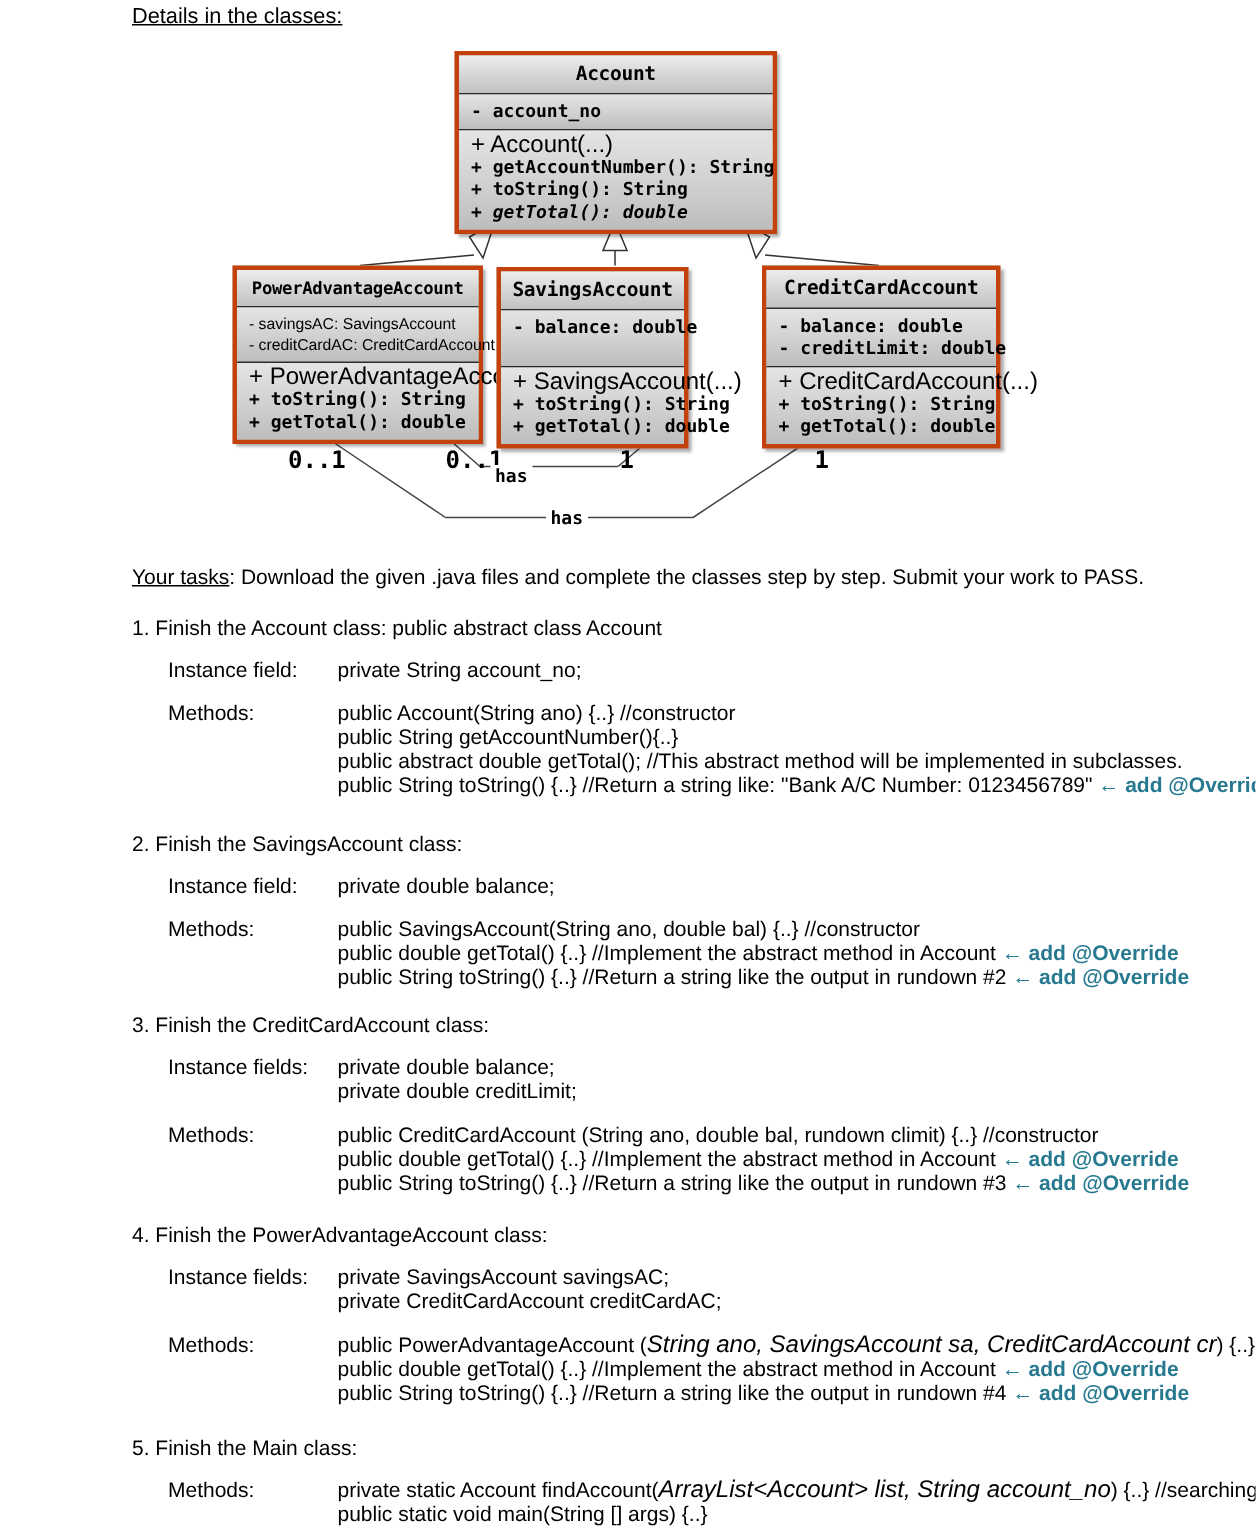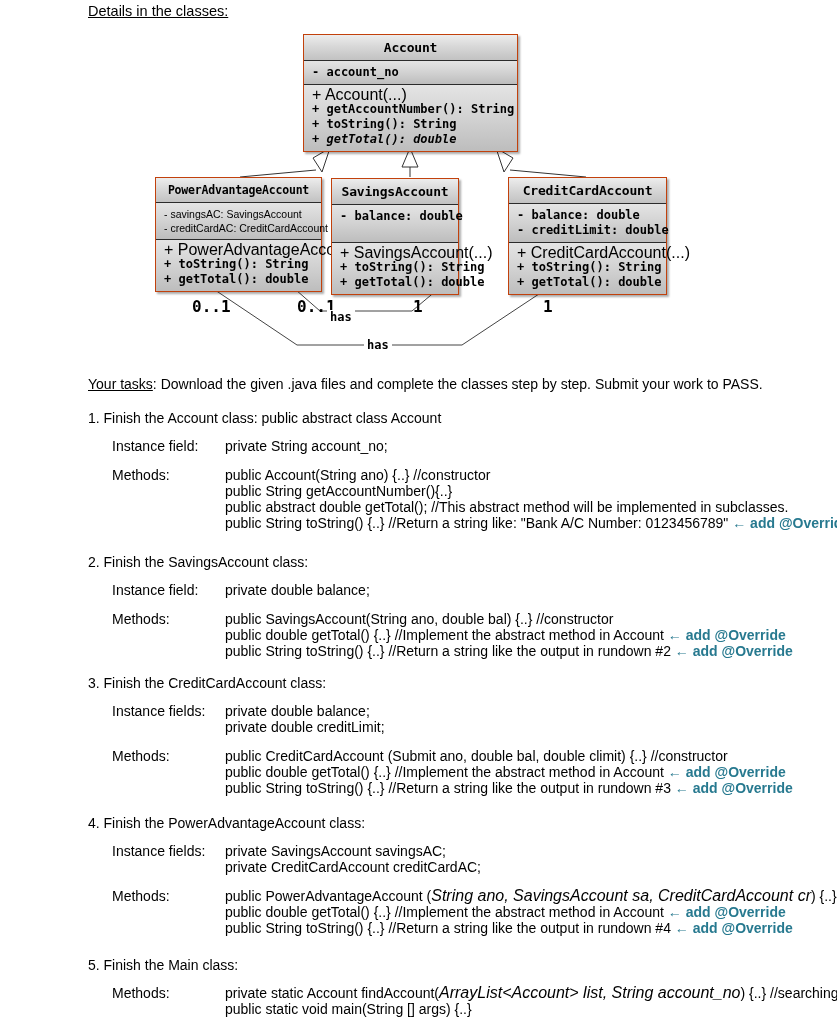--- a/index.html
+++ b/index.html
@@ -44,21 +44,21 @@
     height: 365px;
   }
   #uml-lines {
     position: absolute;
     left: 0;
     top: 0;
   }
 
   .uml-class {
     position: absolute;
-    border: 1px solid #c2410c;
+    border: 3px solid #c2410c;
     box-shadow: 2px 2px 2px rgba(0,0,0,0.33);
     background: #d2d2d2;
     box-sizing: border-box;
   }
   .uml-name {
     text-align: center;
     font-family: "DejaVu Sans Mono", monospace;
     font-weight: bold;
     font-size: 13px;
     letter-spacing: -0.2px;
@@ -236,21 +236,21 @@
     <div class="doc-line body-col" style="left: 225px; top: 582px;">private double balance;</div>
     <div class="doc-line label-col" style="left: 112px; top: 611px;">Methods:</div>
     <div class="doc-line body-col" style="left: 225px; top: 611px;">public SavingsAccount(String ano, double bal) {..} //constructor</div>
     <div class="doc-line body-col" style="left: 225px; top: 627px;">public double getTotal() {..} //Implement the abstract method in Account<span class="teal">   ← add @Override</span></div>
     <div class="doc-line body-col" style="left: 225px; top: 643px;">public String toString() {..} //Return a string like the output in rundown #2<span class="teal">   ← add @Override</span></div>
     <div class="doc-line sec-title" style="left: 88px; top: 675px;">3. Finish the CreditCardAccount class:</div>
     <div class="doc-line label-col" style="left: 112px; top: 703px;">Instance fields:</div>
     <div class="doc-line body-col" style="left: 225px; top: 703px;">private double balance;</div>
     <div class="doc-line body-col" style="left: 225px; top: 719px;">private double creditLimit;</div>
     <div class="doc-line label-col" style="left: 112px; top: 748px;">Methods:</div>
-    <div class="doc-line body-col" style="left: 225px; top: 748px;">public CreditCardAccount (Submit ano, double bal, double climit) {..} //constructor</div>
+    <div class="doc-line body-col" style="left: 225px; top: 748px;">public CreditCardAccount (String ano, double bal, rundown climit) {..} //constructor</div>
     <div class="doc-line body-col" style="left: 225px; top: 764px;">public double getTotal() {..} //Implement the abstract method in Account<span class="teal">   ← add @Override</span></div>
     <div class="doc-line body-col" style="left: 225px; top: 780px;">public String toString() {..} //Return a string like the output in rundown #3<span class="teal">   ← add @Override</span></div>
     <div class="doc-line sec-title" style="left: 88px; top: 815px;">4. Finish the PowerAdvantageAccount class:</div>
     <div class="doc-line label-col" style="left: 112px; top: 843px;">Instance fields:</div>
     <div class="doc-line body-col" style="left: 225px; top: 843px; text-align: right;">private SavingsAccount savingsAC;</div>
     <div class="doc-line body-col" style="left: 225px; top: 859px;">private CreditCardAccount creditCardAC;</div>
     <div class="doc-line label-col" style="left: 112px; top: 888px;">Methods:</div>
     <div class="doc-line body-col" style="left: 225px; top: 888px;"><span>public PowerAdvantageAccount (</span><span class="sm">String ano, SavingsAccount sa, CreditCardAccount cr</span><span>) {..} //constructor</span></div>
     <div class="doc-line body-col" style="left: 225px; top: 904px;">public double getTotal() {..} //Implement the abstract method in Account<span class="teal">   ← add @Override</span></div>
     <div class="doc-line body-col" style="left: 225px; top: 920px;">public String toString() {..} //Return a string like the output in rundown #4<span class="teal">   ← add @Override</span></div>

